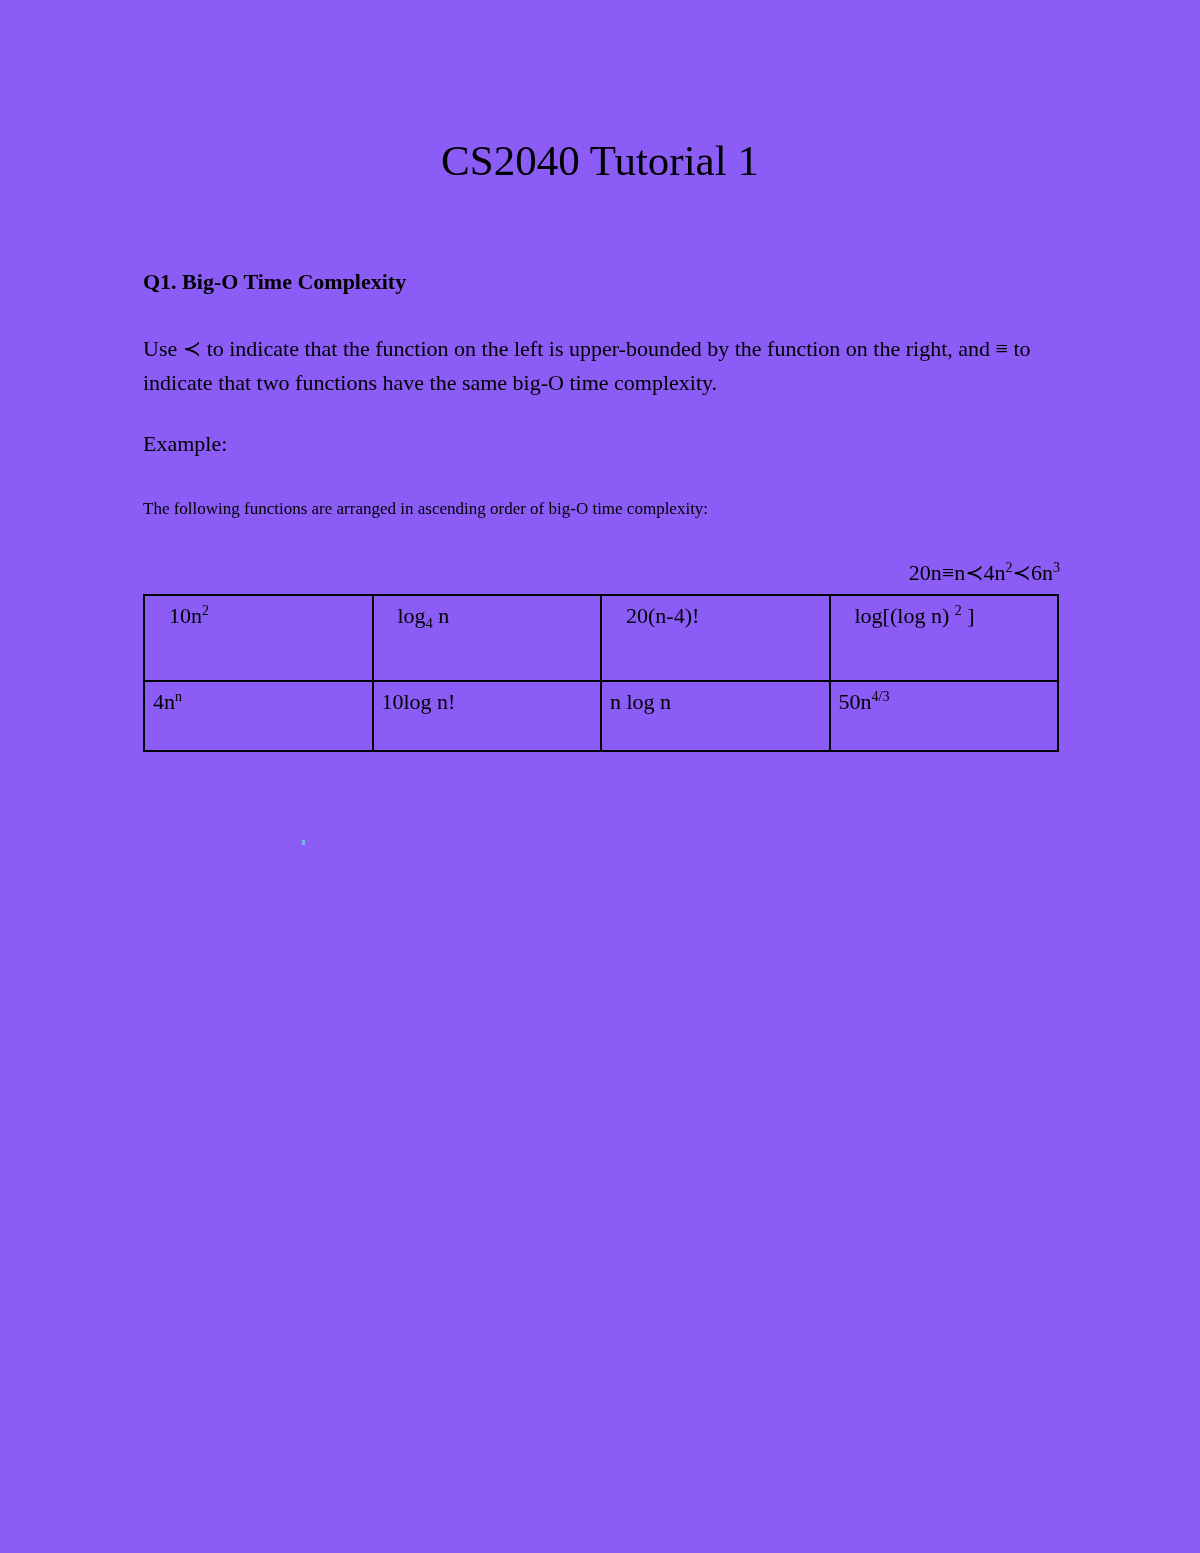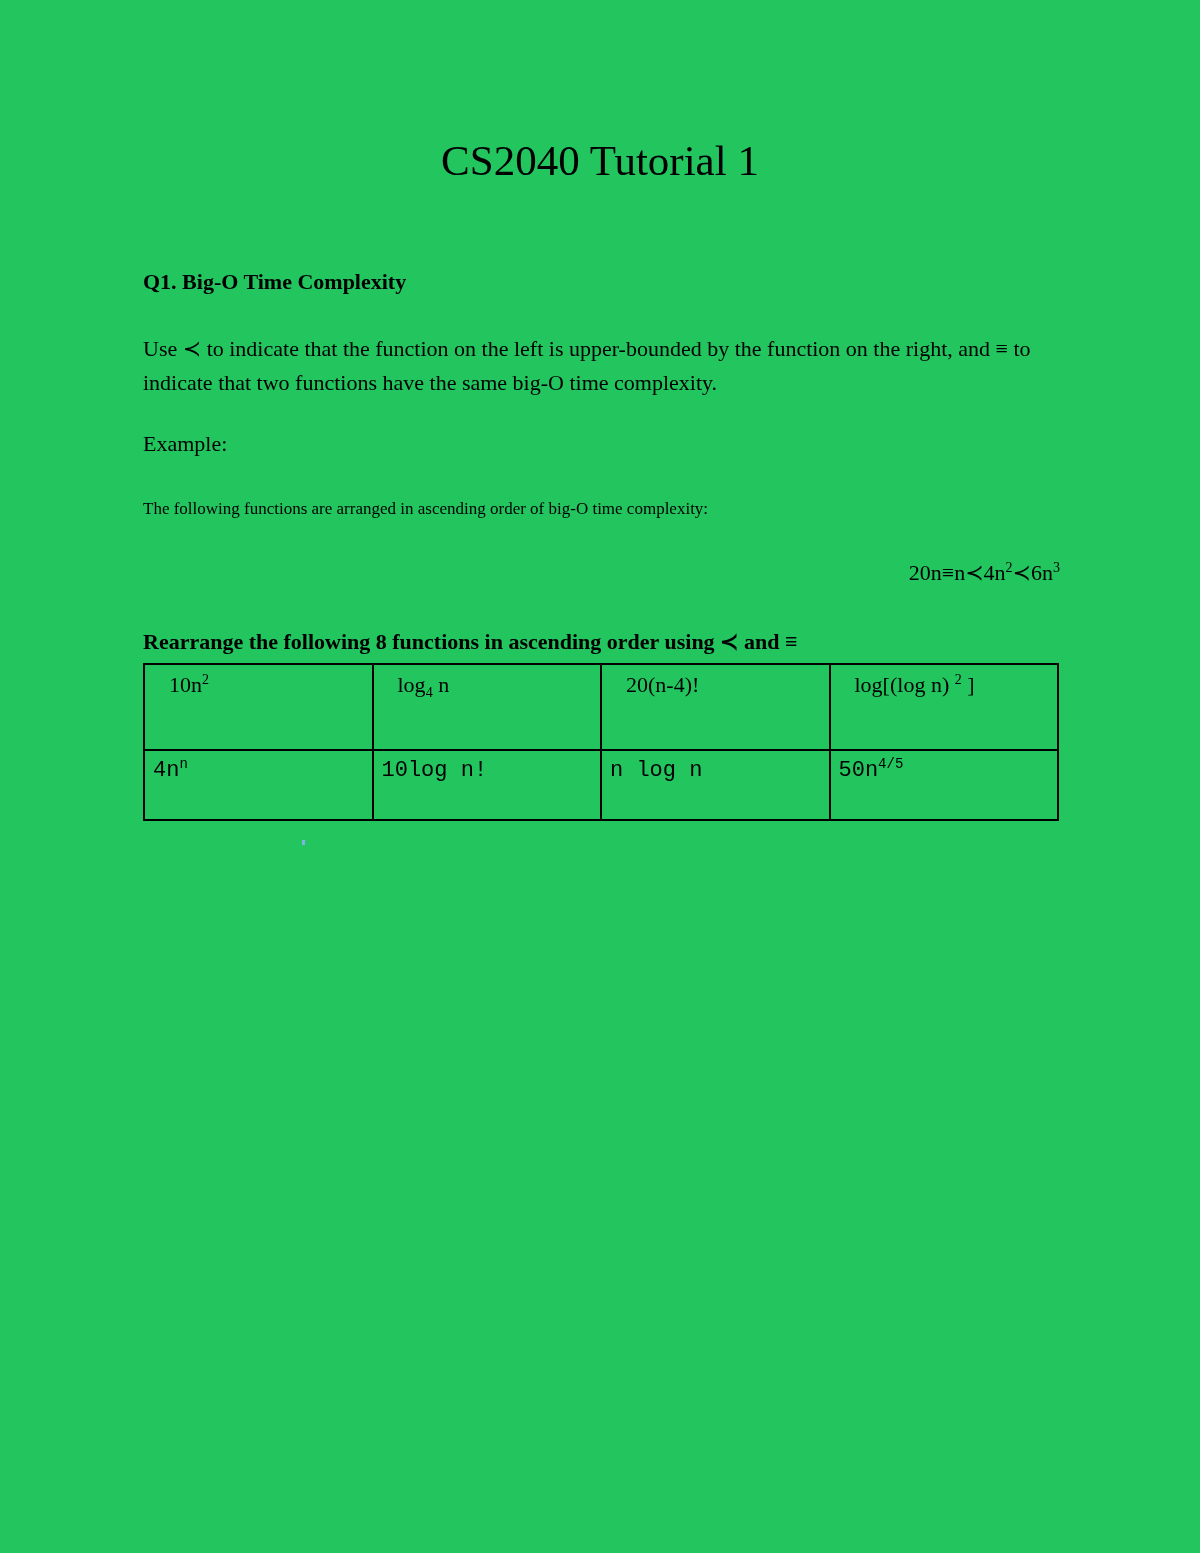--- a/index.html
+++ b/index.html
@@ -1,20 +1,20 @@
 <!DOCTYPE html>
 <html><head>
 <meta charset="utf-8">
 <style>
   html, body { margin: 0; padding: 0; background: #ffffff; }
   .page {
     position: relative;
     width: 1200px;
     height: 1553px;
-    background: #22c55e;
+    background: #8b5cf6;
     color: #000000;
     font-family: "Liberation Serif", "DejaVu Serif", serif;
     overflow: hidden;
   }
   .doc-title {
     margin: 0;
     padding-top: 136px;
     text-align: center;
     font-size: 43px;
     line-height: 50px;
@@ -63,21 +63,21 @@
     table-layout: fixed;
   }
   table.functions td {
     border: 2px solid #000000;
     vertical-align: top;
     padding: 3px 8px 0 8px;
     font-size: 22px;
     line-height: 34px;
   }
   table.functions tr.row-1 td { height: 81px; padding-left: 24px; }
-  table.functions tr.row-2 td { height: 65px; font-family: Liberation Mono, monospace; }
+  table.functions tr.row-2 td { height: 65px; }
   sup.sp, .formula sup { font-size: 14px; line-height: 0; }
   sub.sb { font-size: 14px; line-height: 0; }
   .stray-mark {
     position: absolute;
     left: 302px;
     top: 840px;
     width: 3px;
     height: 5px;
     background: #7fb2e5;
   }
@@ -94,35 +94,34 @@
     <h2 class="q-heading">Q1. Big-O Time Complexity</h2>
 
     <p class="intro"><span>Use ≺ to indicate that the function on the left is upper-bounded by the function on the right, and ≡ to indicate that two functions have the same big-O time complexity.</span></p>
 
     <p class="example-label">Example:</p>
 
     <p class="example-lead">The following functions are arranged in ascending order of big-O time complexity:</p>
 
     <p class="formula"><span>20n≡n≺4n</span><sup>2</sup><span>≺6n</span><sup>3</sup></p>
 
-    <p class="task">Rearrange the following 8 functions in ascending order using ≺ and ≡</p>
 
     <table class="functions">
       <tbody>
         <tr class="row-1">
           <td><span>10n</span><sub class="sb"></sub><sup class="sp">2</sup><span></span></td>
           <td><span>log</span><sub class="sb">4</sub><sup class="sp"></sup><span> n</span></td>
           <td><span>20(n-4)!</span><sub class="sb"></sub><sup class="sp"></sup><span></span></td>
           <td><span>log[(log n) </span><sub class="sb"></sub><sup class="sp">2</sup><span> ]</span></td>
         </tr>
         <tr class="row-2">
           <td><span>4n</span><sub class="sb"></sub><sup class="sp">n</sup><span></span></td>
           <td><span>10log n!</span><sub class="sb"></sub><sup class="sp"></sup><span></span></td>
           <td><span>n log n</span><sub class="sb"></sub><sup class="sp"></sup><span></span></td>
-          <td><span>50n</span><sub class="sb"></sub><sup class="sp">4/5</sup><span></span></td>
+          <td><span>50n</span><sub class="sb"></sub><sup class="sp">4/3</sup><span></span></td>
         </tr>
       </tbody>
     </table>
 
   </div>
 
   <div class="stray-mark"></div>
 
 </div>
 

